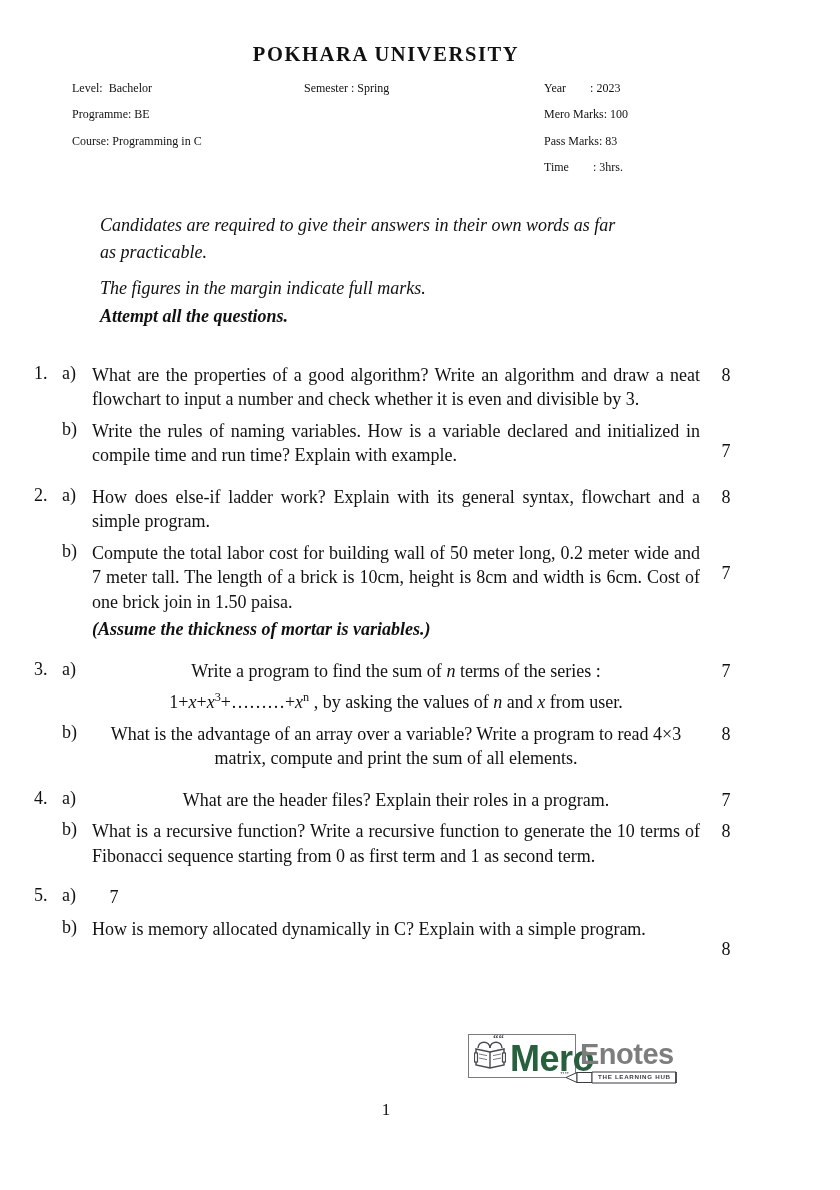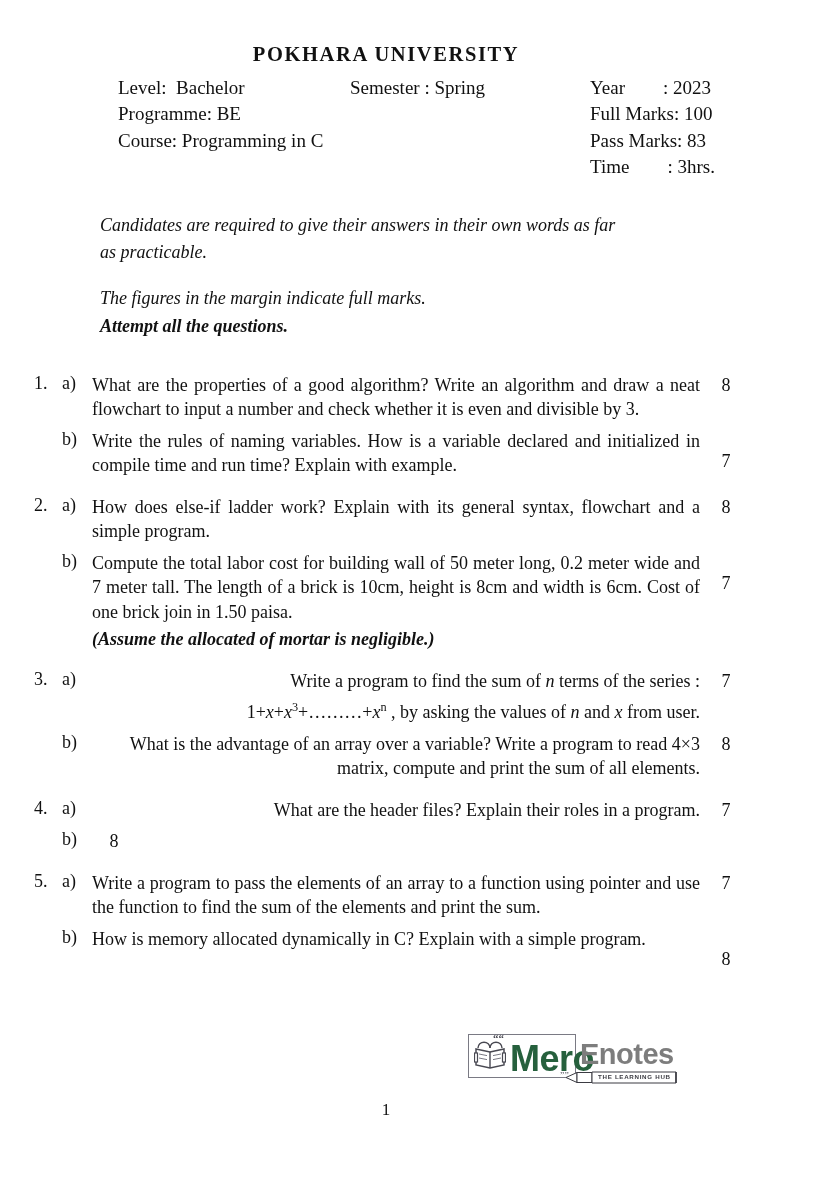--- a/index.html
+++ b/index.html
@@ -28,41 +28,41 @@
     font-size: 20.5px;
     font-weight: bold;
     letter-spacing: 1.6px;
     padding-top: 43px;
     line-height: 1.1;
   }
 
   
   .header-meta {
     margin-top: 9px;
-    padding-left: 118px;
+    padding-left: 72px;
     padding-right: 78px;
-    font-size: 19px;
+    font-size: 12px;
     line-height: 26.5px;
   }
   .meta-row { display: flex; white-space: pre; }
   .meta-col-left  { width: 232px; flex: 0 0 232px; }
   .meta-col-mid   { width: 240px; flex: 0 0 240px; }
   .meta-col-right { flex: 1 1 auto; }
 
   
   .instructions {
     margin-top: 32px;
     padding-left: 100px;
     padding-right: 56px;
     font-style: italic;
     font-size: 18px;
     line-height: 25px;
   }
   .instructions p { margin: 0 0 2px 0; }
-  .instructions p.tight { margin-bottom: 21px; }
+  .instructions p.tight { margin-bottom: 11px; }
   .instructions p.bold-line { font-weight: bold; margin-top: 3px; }
 
   
   .questions {
     margin-top: 34px;
     padding-left: 34px;
     padding-right: 24px;
     font-size: 18px;
   }
   .qgroup { margin-bottom: 17px; }
@@ -79,21 +79,21 @@
     width: 30px; flex: 0 0 30px;
     text-align: left;
   }
   .qtext {
     flex: 1 1 auto;
     text-align: justify;
     text-justify: inter-word;
     line-height: 24.5px;
     padding-right: 4px;
   }
-  .qtext.nojust { text-align: right; }
+  .qtext.nojust { text-align: center; }
   .qmark {
     width: 44px; flex: 0 0 44px;
     text-align: center;
     line-height: 24.5px;
   }
   .qmark.low { padding-top: 20px; }
   .note-line {
     font-style: italic;
     font-weight: bold;
     margin-top: 3px;
@@ -185,21 +185,21 @@
 
   <div class="header-meta">
     <div class="meta-row">
       <span class="meta-col-left">Level:  Bachelor</span>
       <span class="meta-col-mid">Semester : Spring</span>
       <span class="meta-col-right">Year        : 2023</span>
     </div>
     <div class="meta-row">
       <span class="meta-col-left">Programme: BE</span>
       <span class="meta-col-mid"></span>
-      <span class="meta-col-right">Full Marks: 100</span>
+      <span class="meta-col-right">Mero Marks: 100</span>
     </div>
     <div class="meta-row">
       <span class="meta-col-left">Course: Programming in C</span>
       <span class="meta-col-mid"></span>
       <span class="meta-col-right">Pass Marks: 83</span>
     </div>
     <div class="meta-row">
       <span class="meta-col-left"></span>
       <span class="meta-col-mid"></span>
       <span class="meta-col-right">Time        : 3hrs.</span>
@@ -235,21 +235,21 @@
         <span class="qnum">2.</span>
         <span class="qlet">a)</span>
         <span class="qtext">How does else-if ladder work? Explain with its general syntax, flowchart and a simple program.</span>
         <span class="qmark">8</span>
       </div>
       <div class="qrow">
         <span class="qnum"></span>
         <span class="qlet">b)</span>
         <span class="qtext">
           <span>Compute the total labor cost for building wall of 50 meter long, 0.2 meter wide and 7 meter tall. The length of a brick is 10cm, height is 8cm and width is 6cm. Cost of one brick join in 1.50 paisa.</span>
-          <div class="note-line">(Assume the allocated of mortar is negligible.)</div>
+          <div class="note-line">(Assume the thickness of mortar is variables.)</div>
         </span>
         <span class="qmark low">7</span>
       </div>
     </div>
 
     <div class="qgroup">
       <div class="qrow">
         <span class="qnum">3.</span>
         <span class="qlet">a)</span>
         <span class="qtext nojust">
@@ -269,29 +269,29 @@
     <div class="qgroup">
       <div class="qrow">
         <span class="qnum">4.</span>
         <span class="qlet">a)</span>
         <span class="qtext nojust">What are the header files? Explain their roles in a program.</span>
         <span class="qmark">7</span>
       </div>
       <div class="qrow">
         <span class="qnum"></span>
         <span class="qlet">b)</span>
+        <span class="qtext">What is a recursive function? Write a recursive function to generate the 10 terms of Fibonacci sequence starting from 0 as first term and 1 as second term.</span>
         <span class="qmark">8</span>
       </div>
     </div>
 
     <div class="qgroup">
       <div class="qrow">
         <span class="qnum">5.</span>
         <span class="qlet">a)</span>
-        <span class="qtext">Write a program to pass the elements of an array to a function using pointer and use the function to find the sum of the elements and print the sum.</span>
         <span class="qmark">7</span>
       </div>
       <div class="qrow">
         <span class="qnum"></span>
         <span class="qlet">b)</span>
         <span class="qtext">How is memory allocated dynamically in C? Explain with a simple program.</span>
         <span class="qmark low">8</span>
       </div>
     </div>
 

